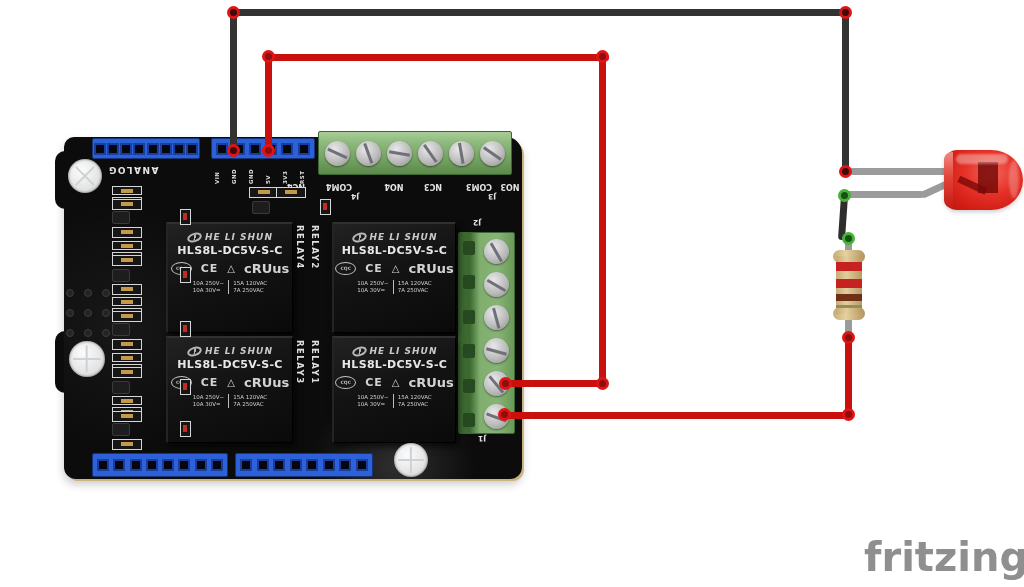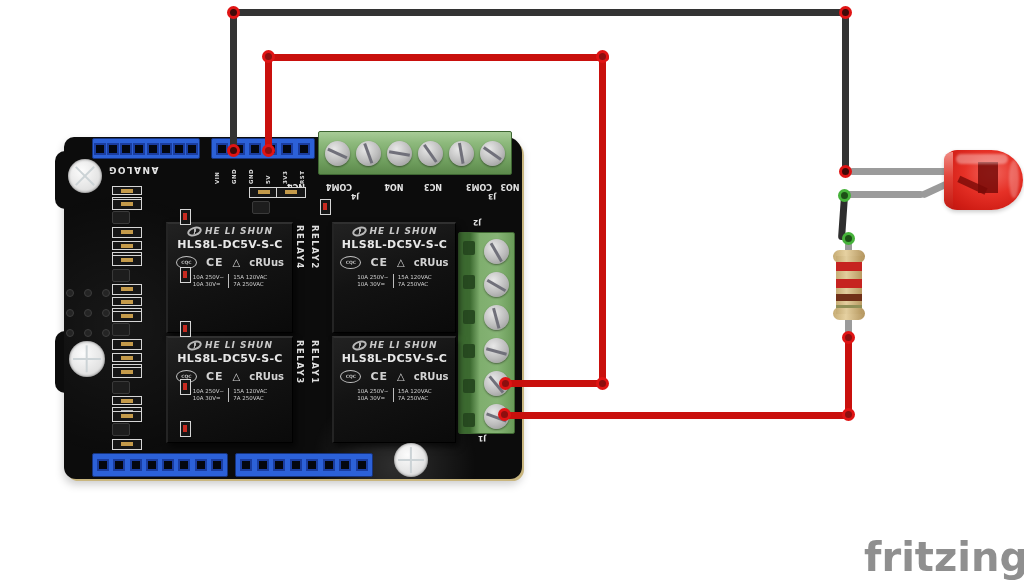--- a/index.html
+++ b/index.html
@@ -38,33 +38,33 @@
   .silk{position:absolute;color:#e4e4e4;font-weight:bold;line-height:1;}
   .flip{transform:rotate(180deg);}
   .vlabel{position:absolute;writing-mode:vertical-rl;transform:rotate(180deg);font-size:5.5px;
        color:#dcdcdc;font-weight:bold;line-height:1;letter-spacing:.5px;}
   .rlabel{position:absolute;writing-mode:vertical-rl;font-size:8.5px;font-weight:bold;color:#dedede;
        letter-spacing:1.5px;line-height:1;}
 
   
   .relay{position:absolute;background:linear-gradient(160deg,#222 0%,#131313 45%,#0a0a0a 100%);
        border:1px solid #000;border-top:2px solid #303030;border-left:2px solid #242424;
-       box-sizing:border-box;display:flex;flex-direction:column;align-items:center;padding-top:2px;
+       box-sizing:border-box;display:flex;flex-direction:column;align-items:center;padding-top:8px;
        box-shadow:3px 4px 6px rgba(0,0,0,.6);}
   .r-brand{display:flex;align-items:center;gap:3px;font-style:italic;font-weight:bold;font-size:9px;
        letter-spacing:1px;color:#c9c9c9;white-space:nowrap;}
   .swoosh{width:15px;height:9px;border:2px solid #b8b8b8;border-radius:50%;transform:rotate(-18deg);
        box-sizing:border-box;background:linear-gradient(120deg,transparent 45%,#b8b8b8 46%,#b8b8b8 58%,transparent 59%);}
   .r-model{font-weight:bold;font-size:11px;letter-spacing:.3px;margin-top:2px;color:#e8e8e8;white-space:nowrap;}
   .r-certs{display:flex;align-items:center;gap:9px;margin-top:4px;height:15px;}
   .cqc{width:19px;height:11px;border:1px solid #c2c2c2;border-radius:50%;font-size:4.5px;display:flex;
        align-items:center;justify-content:center;color:#c6c6c6;font-weight:bold;}
   .ce{font-size:11px;font-weight:bold;color:#d2d2d2;letter-spacing:1px;}
   .tri{font-size:10px;color:#d2d2d2;}
-  .ul{font-size:10px;font-weight:bold;color:#d2d2d2;}
+  .ul{font-size:13px;font-weight:bold;color:#d2d2d2;}
   .r-rate{display:flex;margin-top:4px;font-size:5.5px;line-height:1.3;color:#d0d0d0;text-align:left;white-space:nowrap;}
   .r-rate .colL{padding-right:4px;border-right:1px solid #bdbdbd;}
   .r-rate .colR{padding-left:4px;}
 
   
   .mhole{position:absolute;border-radius:50%;
        background:radial-gradient(circle at 40% 35%,#fcfcfc,#e2e2e2 65%,#c7c7c7);
        box-shadow:0 0 3px rgba(0,0,0,.6) inset;}
   .mhole i,.mhole u{position:absolute;left:12%;top:48%;width:76%;height:2px;background:#ccd3d6;display:block;}
   .holegrid{position:absolute;}

